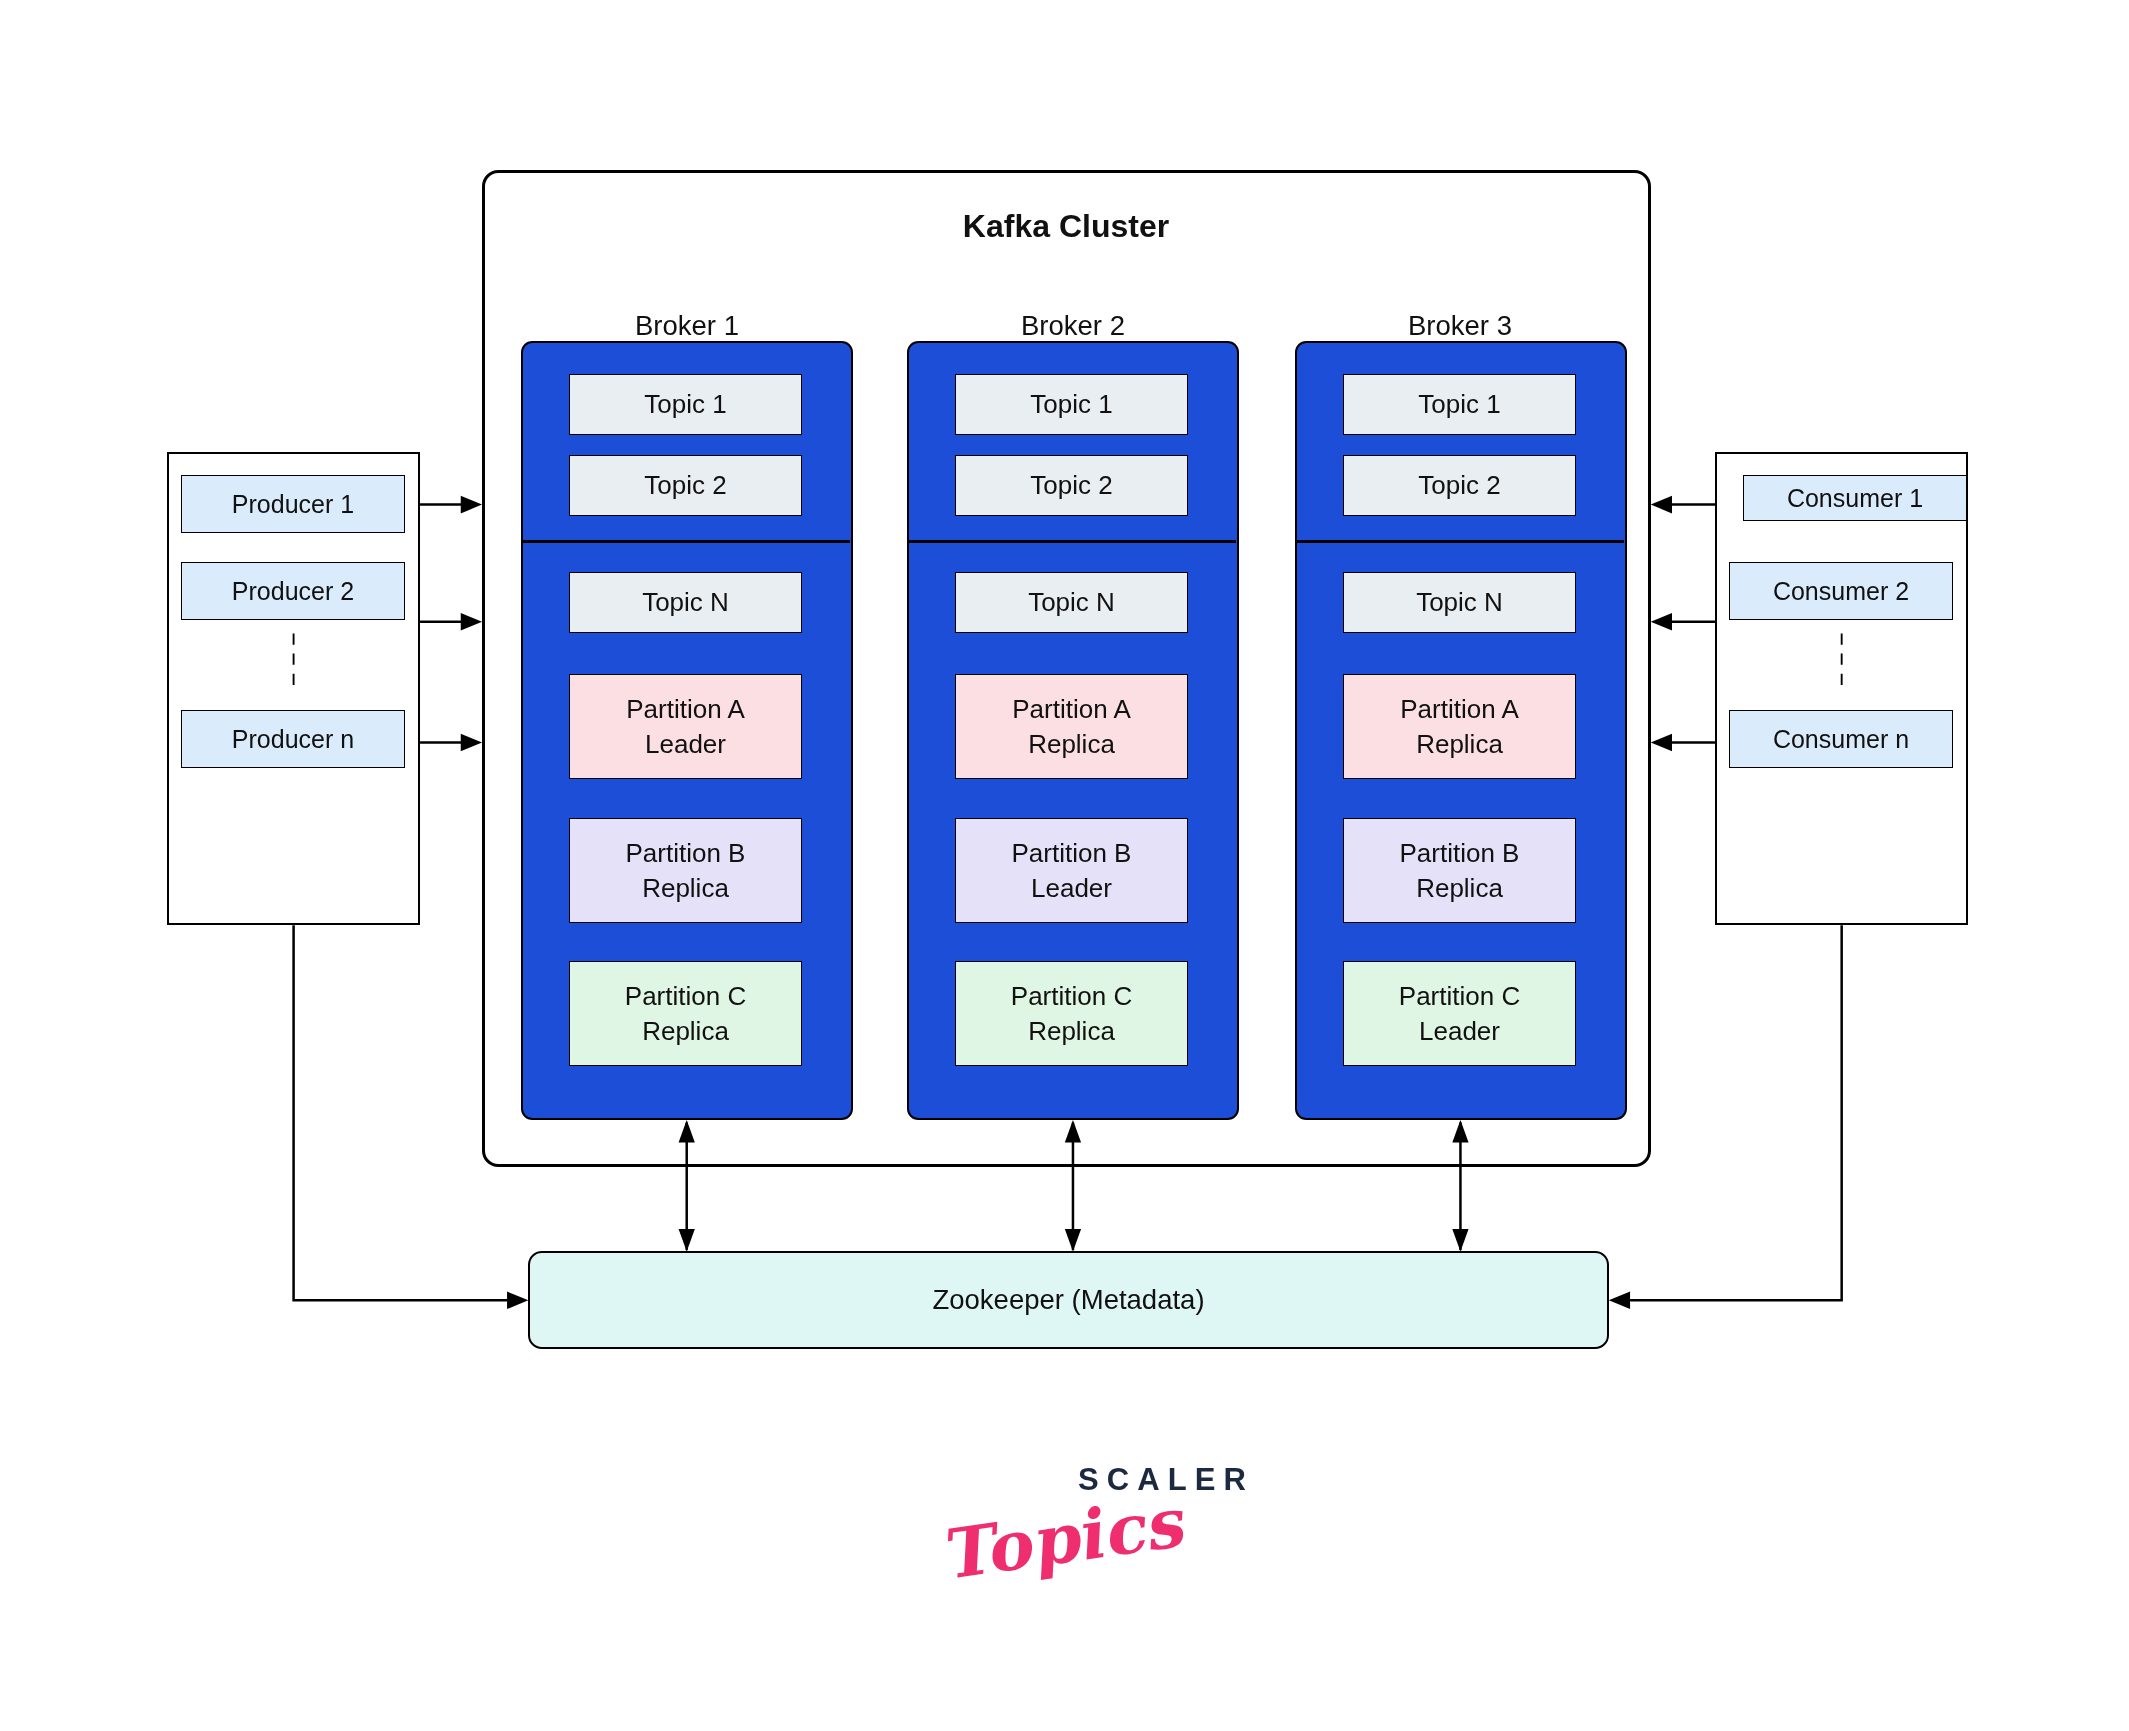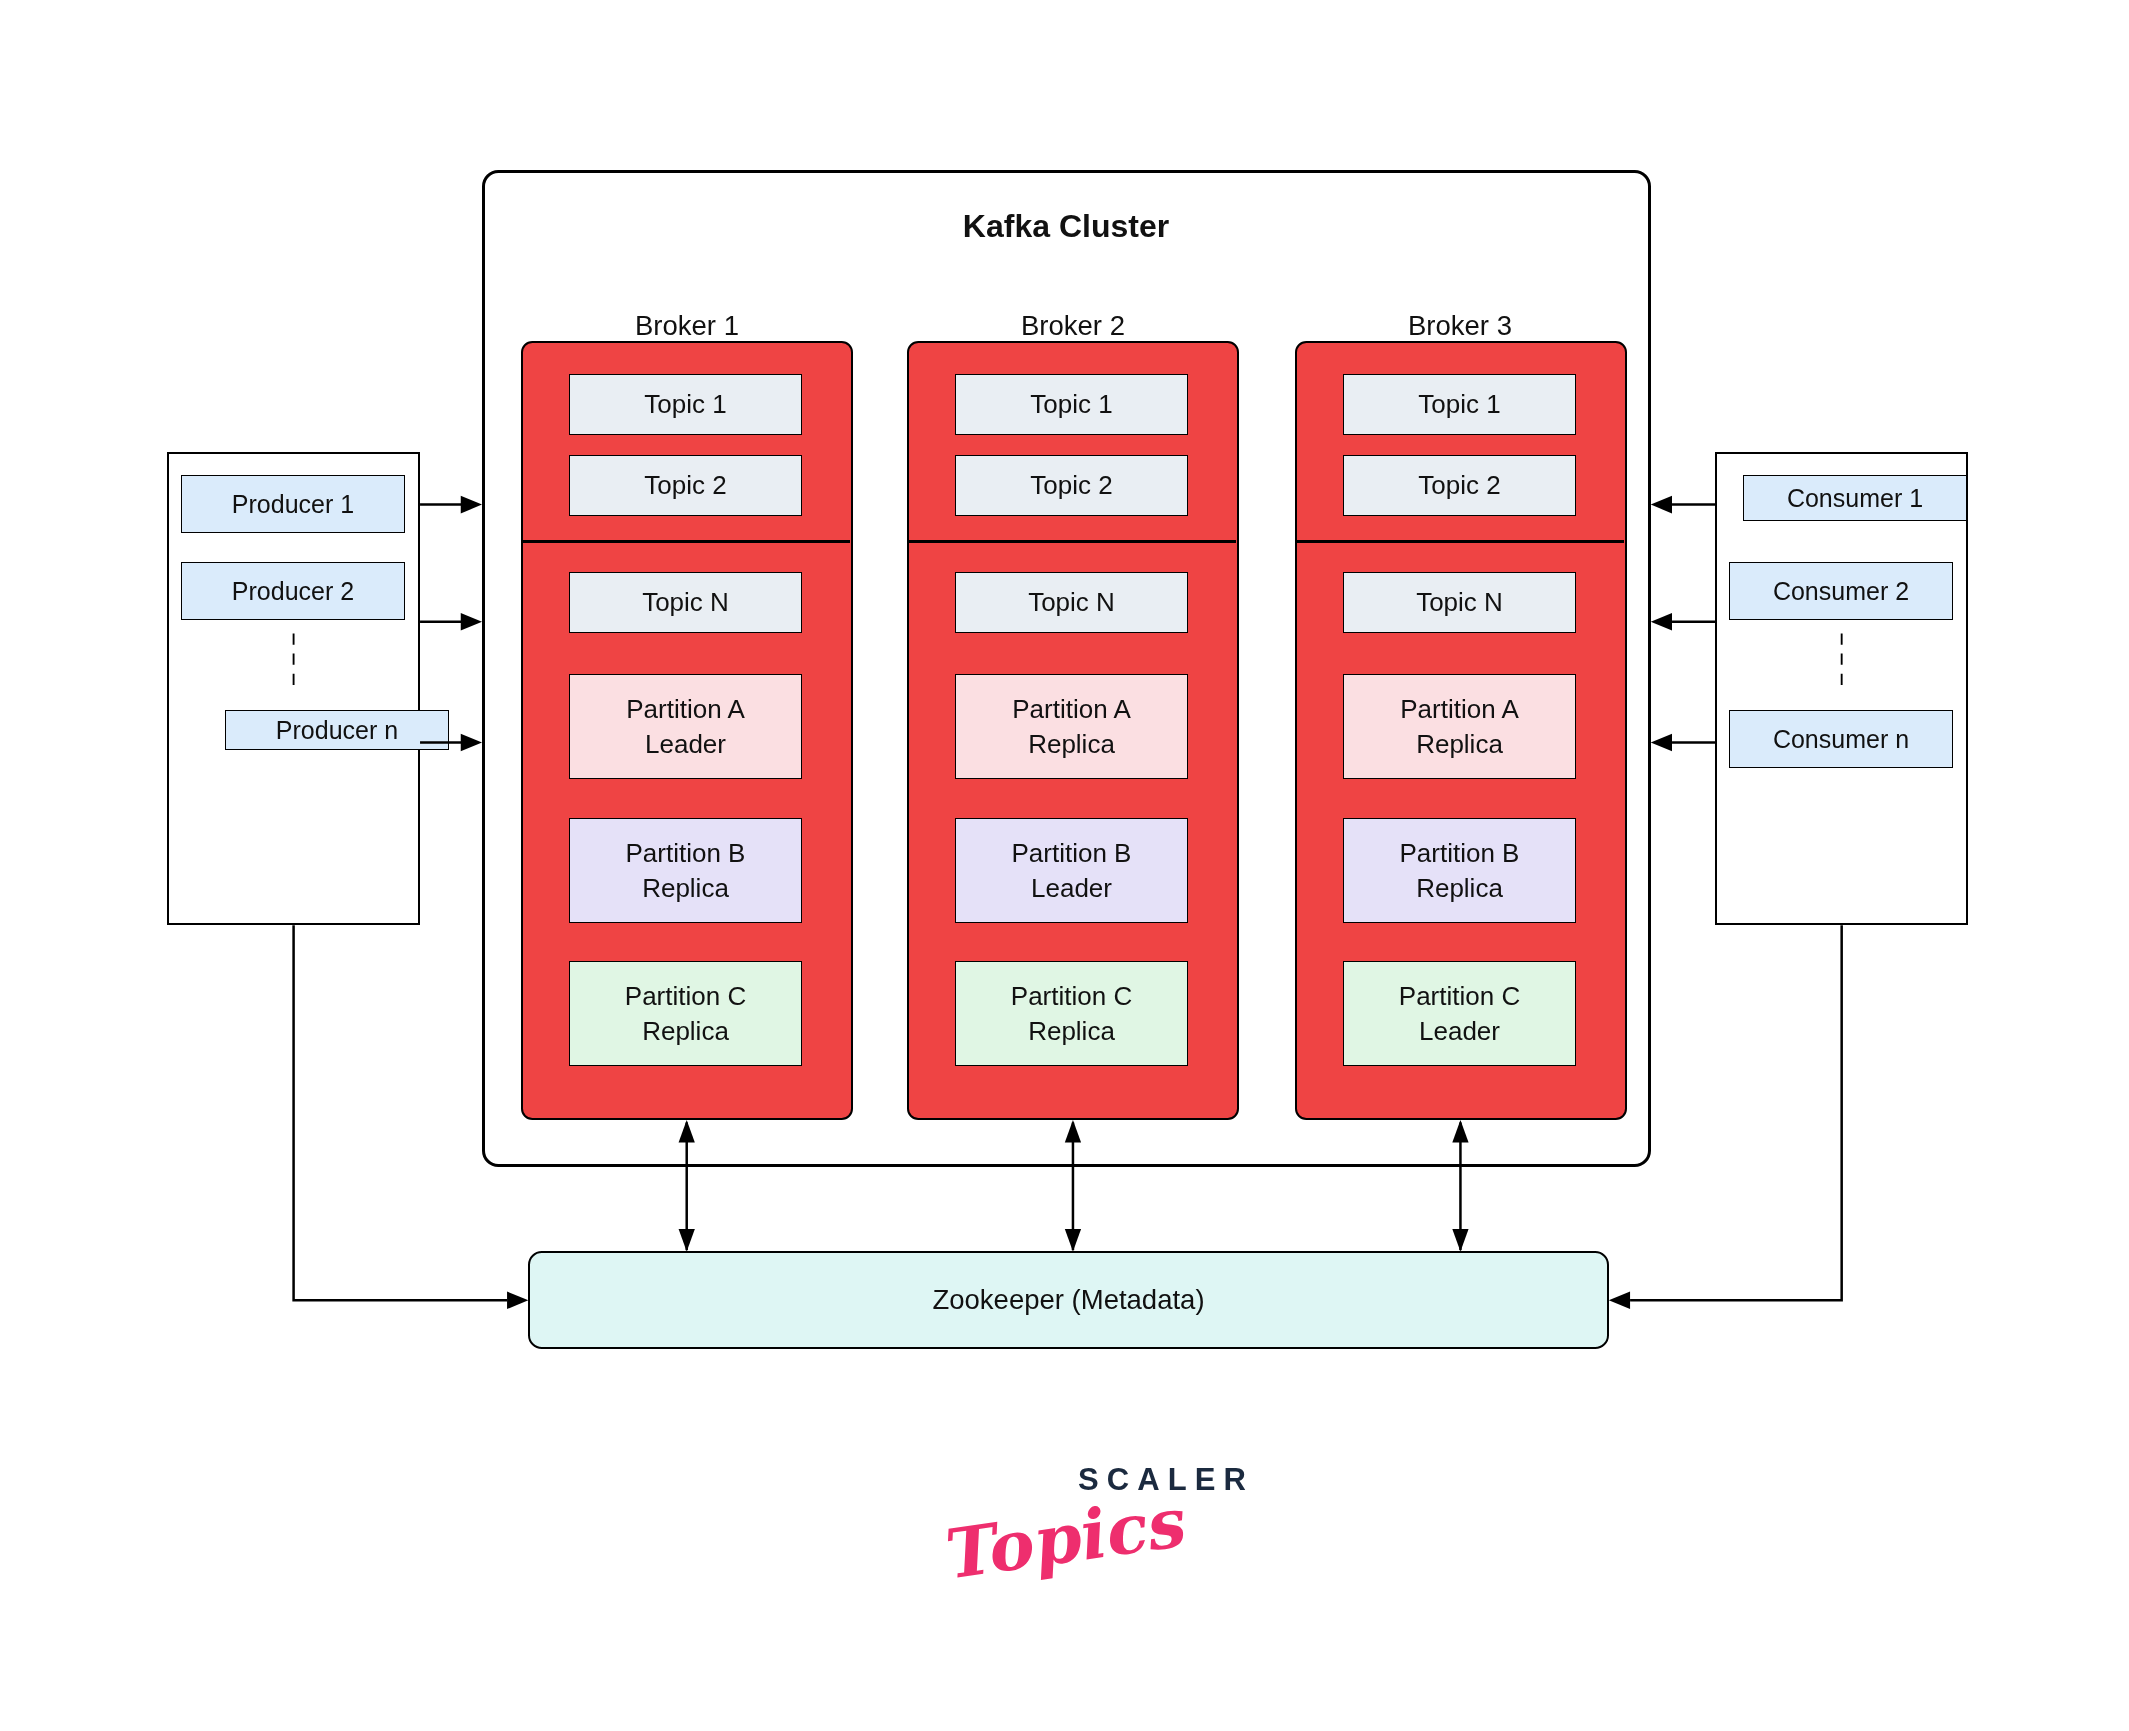--- a/index.html
+++ b/index.html
@@ -7,21 +7,21 @@
     position:relative;
     width:2129px;height:1731px;
     background:#ffffff;
     font-family:"Liberation Sans", sans-serif;
     color:var(--c-text,#111);
     overflow:hidden;
   }
   .abs{position:absolute;box-sizing:border-box;}
   .outline{border:2.5px solid var(--c-line,#000);background:#fff;}
   .cluster{border:3.1px solid var(--c-line,#000);border-radius:16.3px;background:#fff;}
-  .broker{border:2.5px solid var(--c-line,#000);border-radius:11.3px;background:#ef4444;}
+  .broker{border:2.5px solid var(--c-line,#000);border-radius:11.3px;background:#1d4ed8;}
   .zoo{
     border:2.5px solid var(--c-line,#000);border-radius:13.8px;
     background:var(--c-zookeeper,#def6f4);
     display:flex;align-items:center;justify-content:center;
     font-size:27.5px;
   }
   .titleTxt{font-size:32px;font-weight:bold;text-align:center;}
   .brokerLbl{font-size:27.5px;text-align:center;margin-top:16px;}
   .cell{
     border:1.9px solid var(--c-line,#000);
@@ -135,21 +135,21 @@
     </div>
   </div>
 
   <div class="abs outline" style="left:167px;top:452px;width:253px;height:473px;padding-left:8px;">
     <div class="abs cell clientCell" style="left:12px;top:21px;width:224px;height:58px;">
         <span>Producer 1</span>
       </div>
     <div class="abs cell clientCell" style="left:12px;top:108px;width:224px;height:58px;">
         <span>Producer 2</span>
       </div>
-    <div class="abs cell clientCell" style="left:12px;top:256px;width:224px;height:40px;margin-left:44px;">
+    <div class="abs cell clientCell" style="left:12px;top:256px;width:224px;height:58px;">
         <span>Producer n</span>
       </div>
   </div>
 
   <div class="abs outline" style="left:1715px;top:452px;width:253px;height:473px;">
     <div class="abs cell clientCell" style="left:26px;top:21px;width:224px;height:46px;">
         <span>Consumer 1</span>
       </div>
     <div class="abs cell clientCell" style="left:12px;top:108px;width:224px;height:58px;">
         <span>Consumer 2</span>

